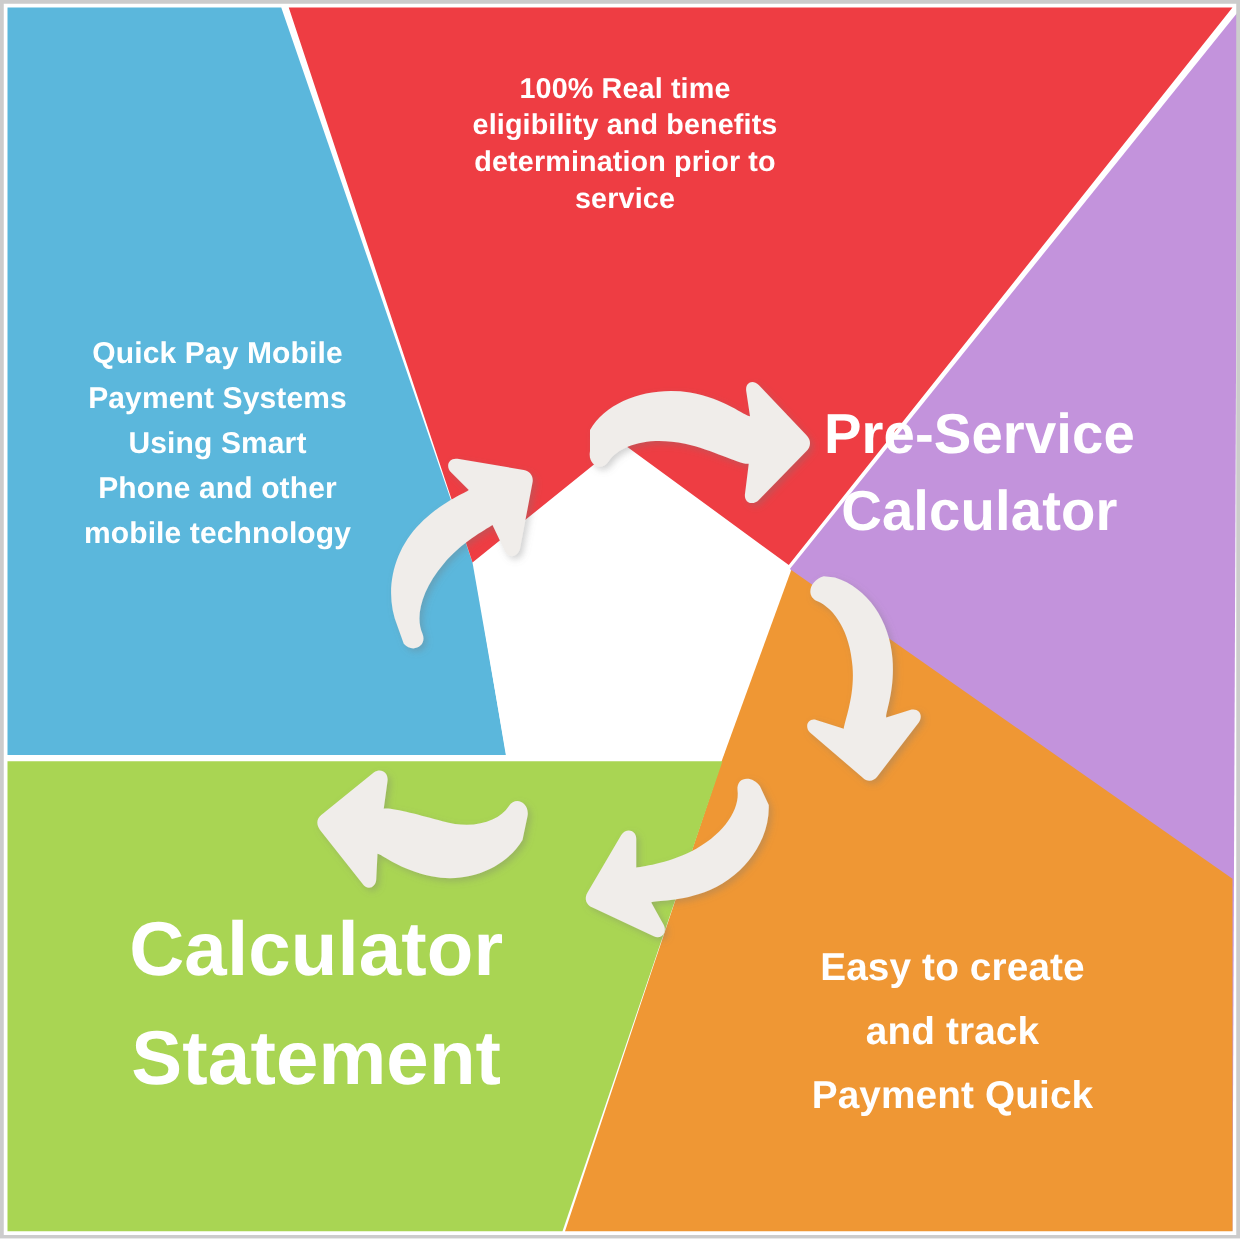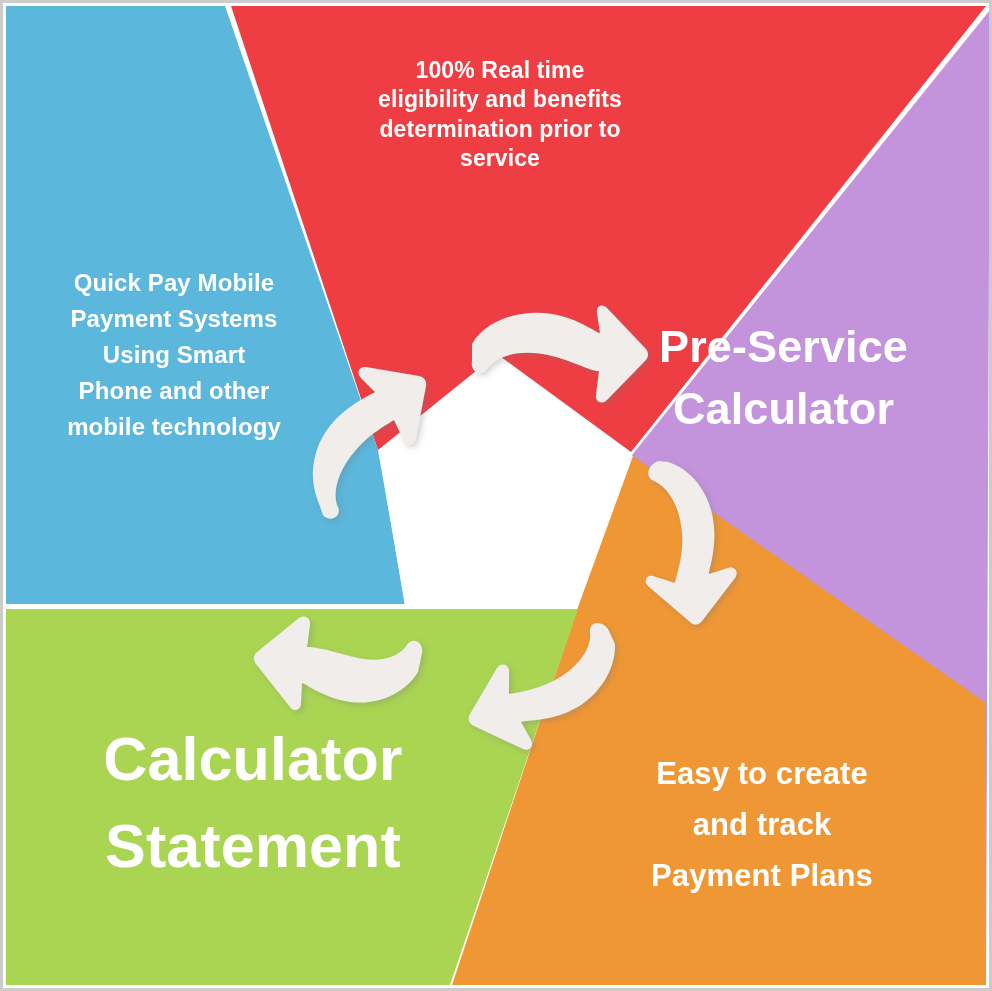--- a/index.html
+++ b/index.html
@@ -158,21 +158,21 @@
   <div class="wedge-label" id="label-top">100% Real time
 eligibility and benefits
 determination prior to
 service</div>
 
   <div class="wedge-label" id="label-right">Pre-Service
 Calculator</div>
 
   <div class="wedge-label" id="label-bottomright">Easy to create
 and track
-Payment Plans</div>
+Payment Quick</div>
 
   <div class="wedge-label" id="label-bottomleft">Calculator
 Statement</div>
 
   <div class="wedge-label" id="label-left">Quick Pay Mobile
 Payment Systems
 Using Smart
 Phone and other
 mobile technology</div>
 

